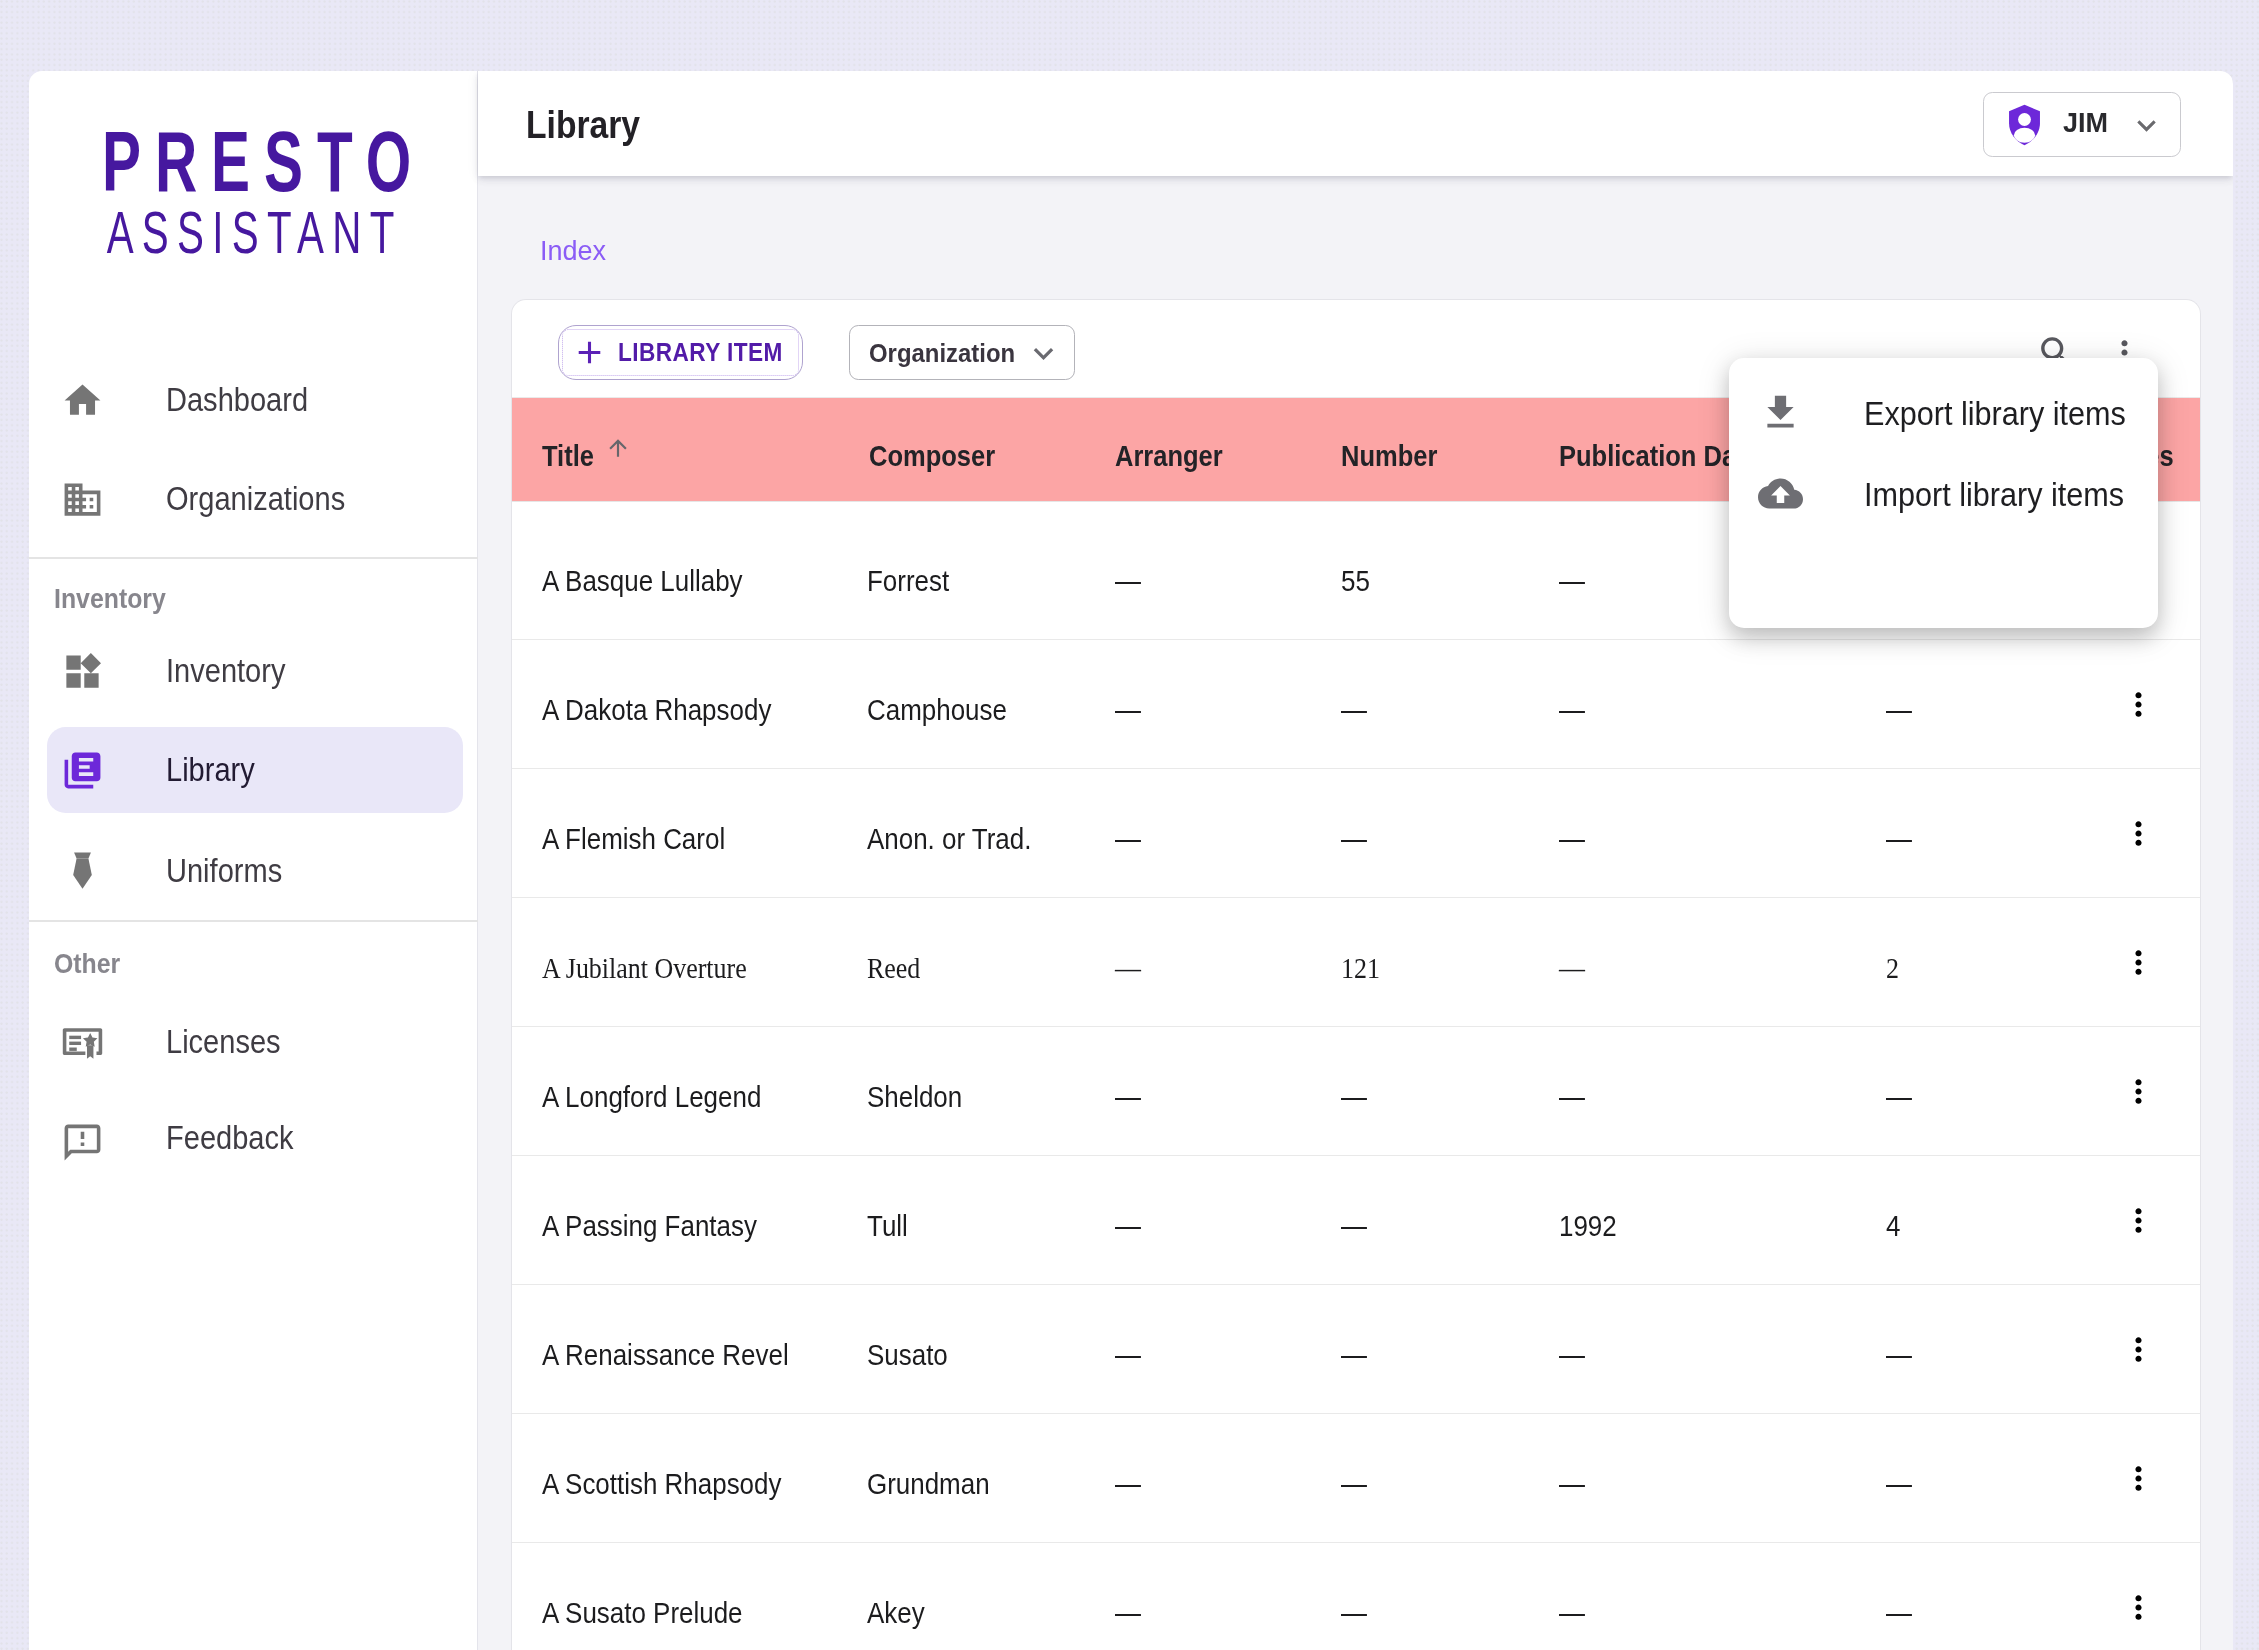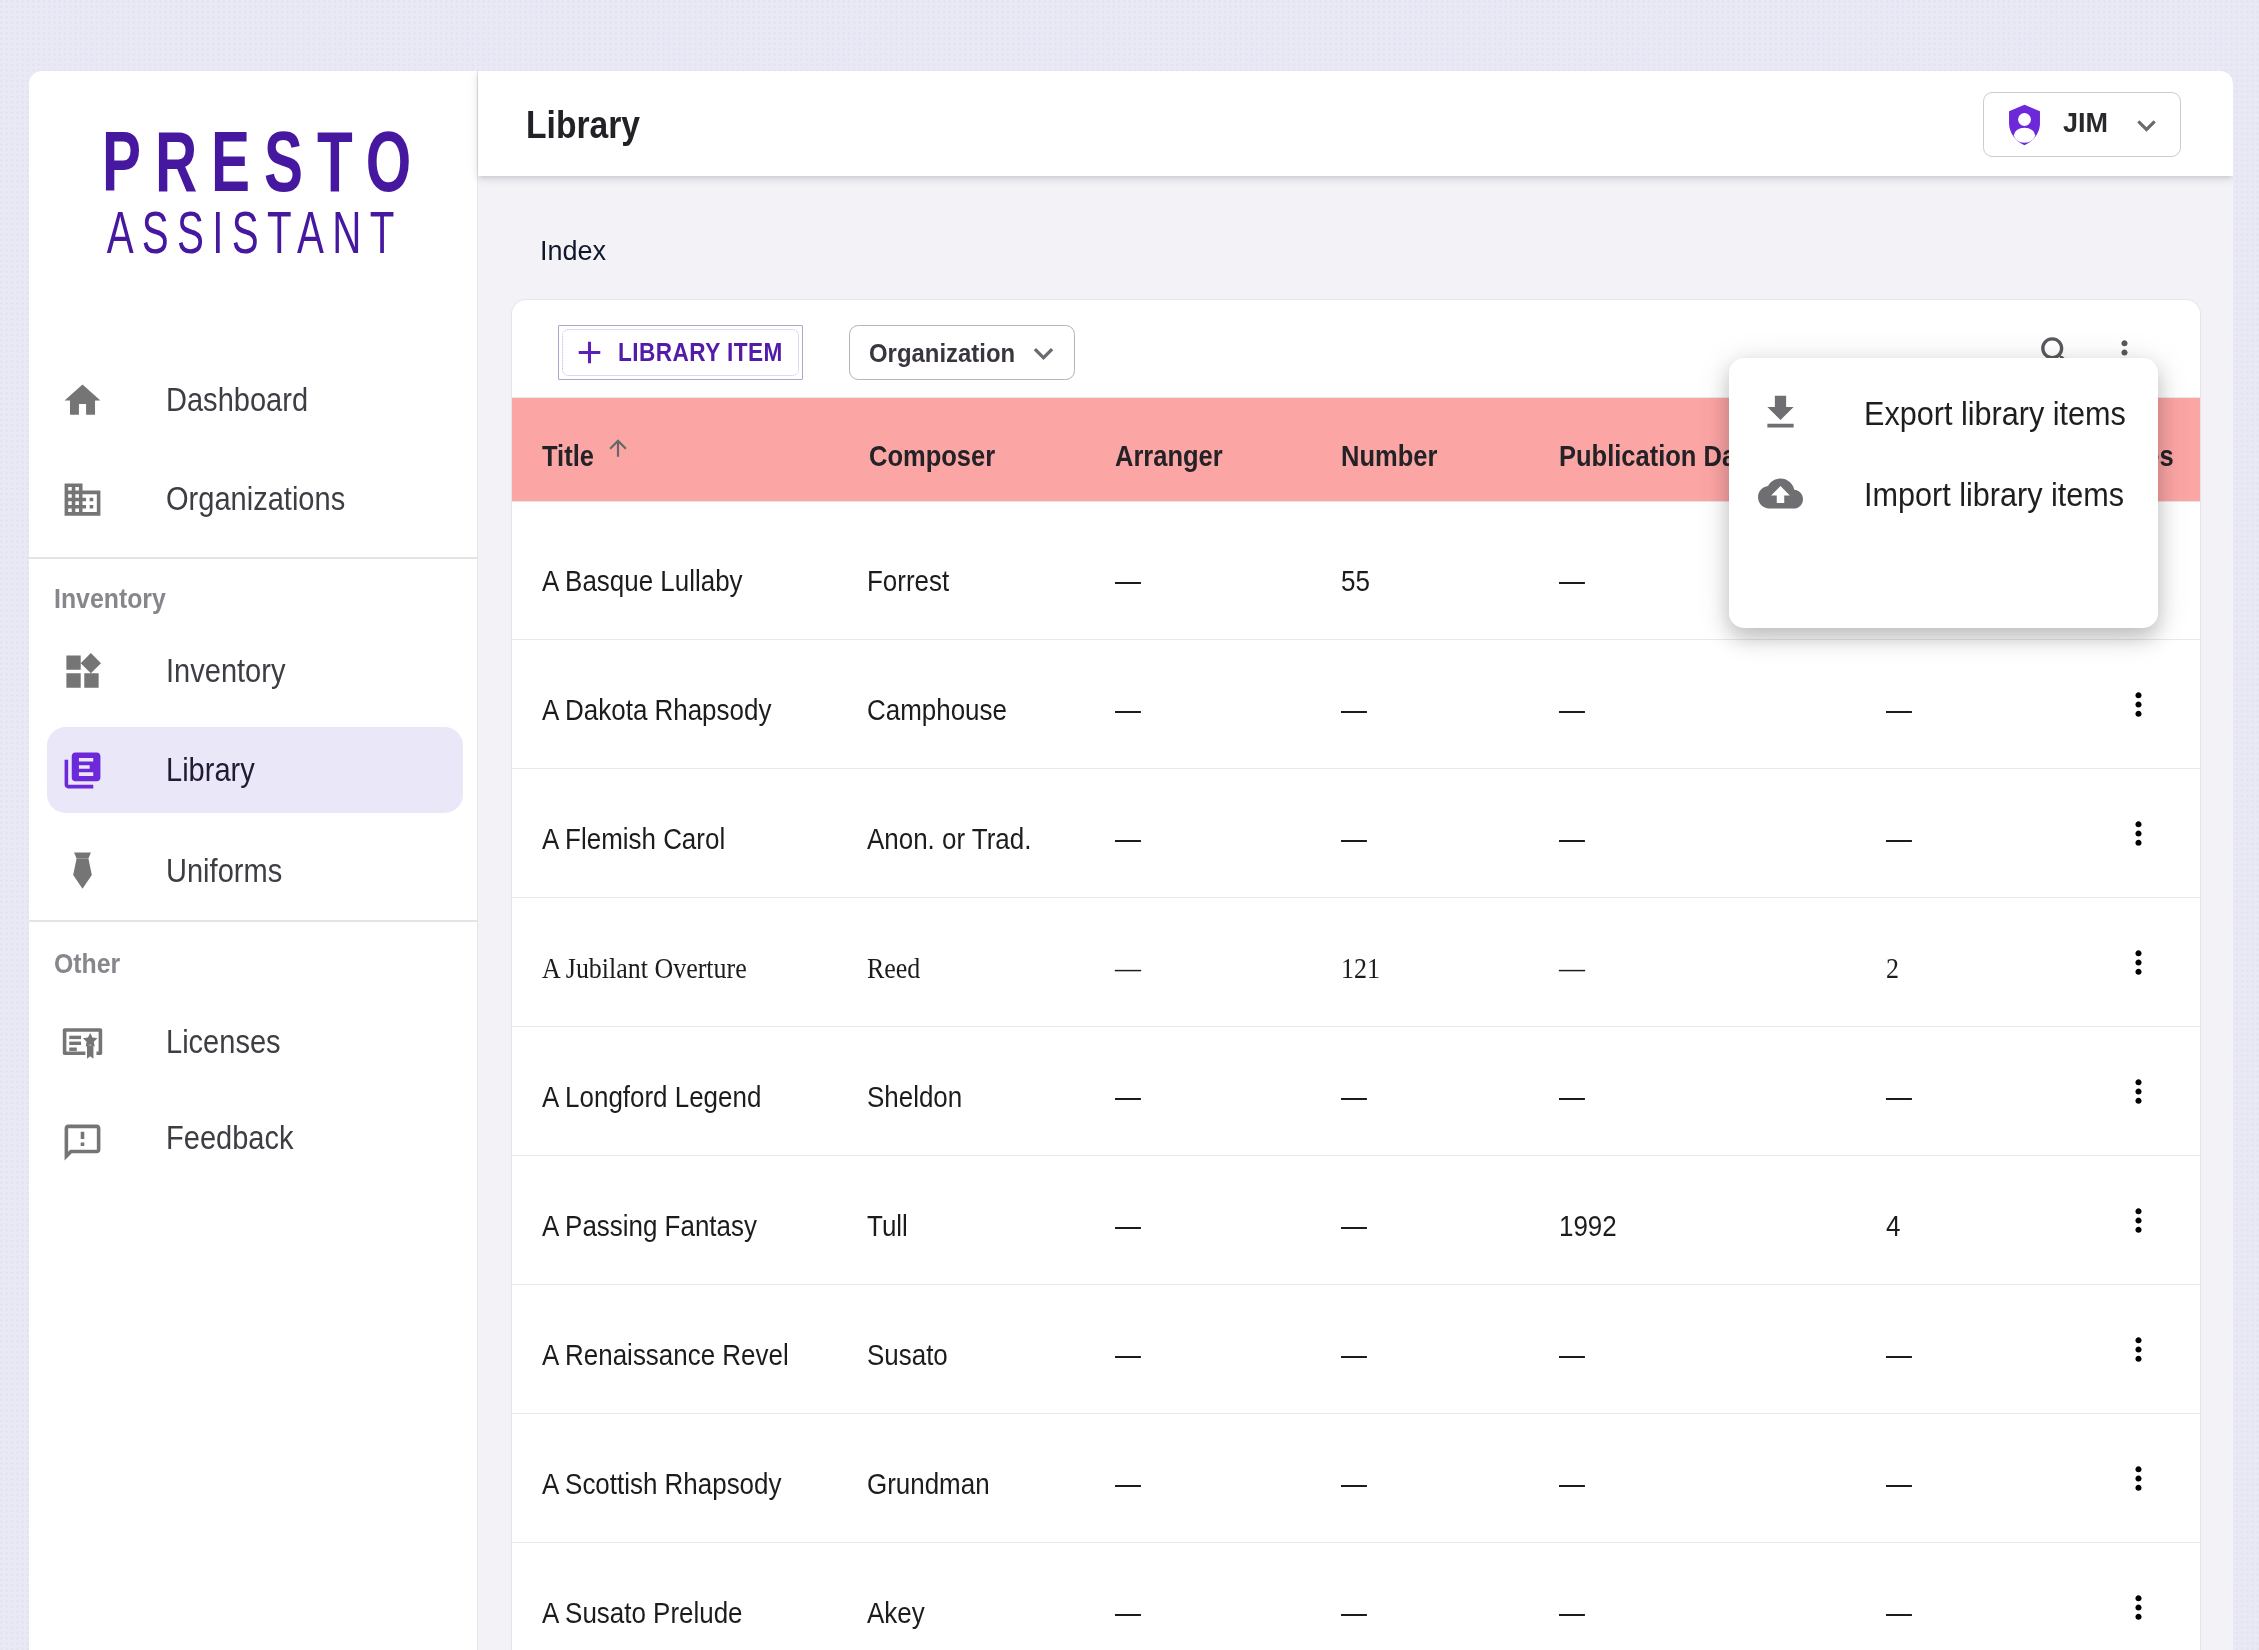--- a/index.html
+++ b/index.html
@@ -108,24 +108,24 @@
             <circle cx="12" cy="10.5" r="4.4" fill="#fff"></circle>
             <ellipse cx="12" cy="21.3" rx="7.3" ry="5.1" fill="#fff"></ellipse>
           </g>
         </svg>
         <span class="abs" style="left:79px;top:17px;font-size:27px;font-weight:700;color:#29292D;line-height:1;">JIM</span>
         <svg class="abs" style="left:144px;top:14px;" width="37" height="37" viewBox="0 0 24 24" fill="#6A6A6E">
             <path d="M7.41 8.59 12 13.17l4.59-4.58L18 10l-6 6-6-6 1.41-1.41z"></path>
           </svg>
       </div>
     </div>
-    <div id="indexlbl" class="abs" style="left:62px;top:165px;font-size:27px;color:#0f172a;">Index</div>
+    <div id="indexlbl" class="abs" style="left:62px;top:165px;font-size:27px;color:#8b5cf6;">Index</div>
     <div id="card">
 
-      <div class="abs" style="left:46px;top:25px;width:245px;height:55px;border:1.9px solid #AFA3CF;border-radius:1px;">
+      <div class="abs" style="left:46px;top:25px;width:245px;height:55px;border:1.9px solid #AFA3CF;border-radius:18px;">
         <div class="abs" style="left:2.8px;top:2.8px;right:2.8px;bottom:2.8px;border:1.9px dotted #9468E0;border-radius:6.5px;opacity:0.55;"></div>
         <svg class="abs" style="left:12px;top:8.4px;" width="37" height="37" viewBox="0 0 24 24" fill="#5B21B6">
             <path d="M19 13h-6v6h-2v-6H5v-2h6V5h2v6h6v2z"></path>
           </svg>
         <span class="abs" style="left:59px;top:0;line-height:53px;font-size:26px;font-weight:700;letter-spacing:0.5px;color:#521BA8;white-space:nowrap;transform:scaleX(0.87);transform-origin:0 50%;">LIBRARY ITEM</span>
       </div>
       <div class="abs" style="left:337px;top:25px;width:226px;height:55px;border:1.9px solid #B3B3B9;border-radius:9.3px;">
         <span class="abs" style="left:18.6px;top:0;line-height:54px;font-size:26px;font-weight:700;color:#3A353F;white-space:nowrap;transform:scaleX(0.92);transform-origin:0 50%;">Organization</span>
         <svg class="abs" style="left:174px;top:7.5px;" width="39" height="39" viewBox="0 0 24 24" fill="#6A6A70">
             <path d="M7.41 8.59 12 13.17l4.59-4.58L18 10l-6 6-6-6 1.41-1.41z"></path>

